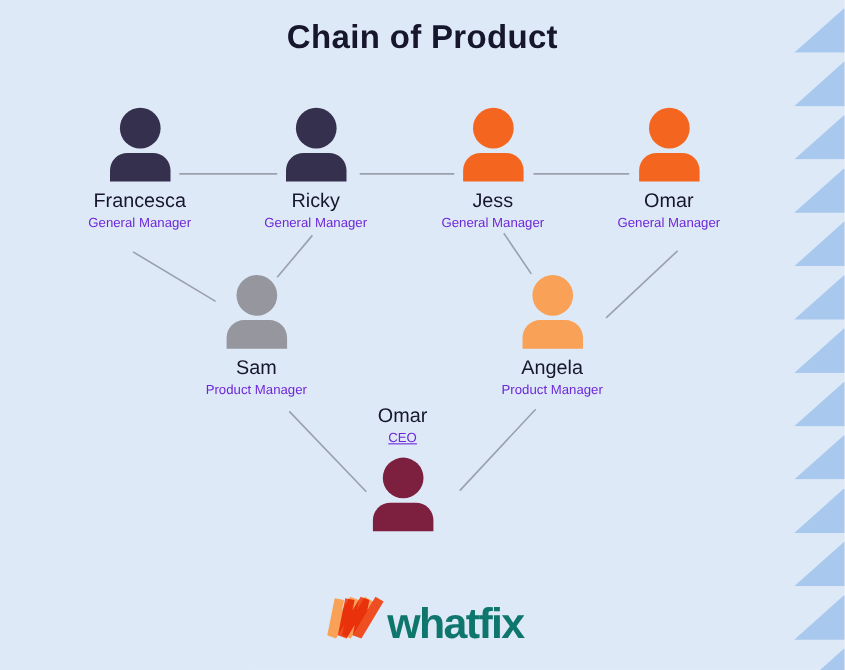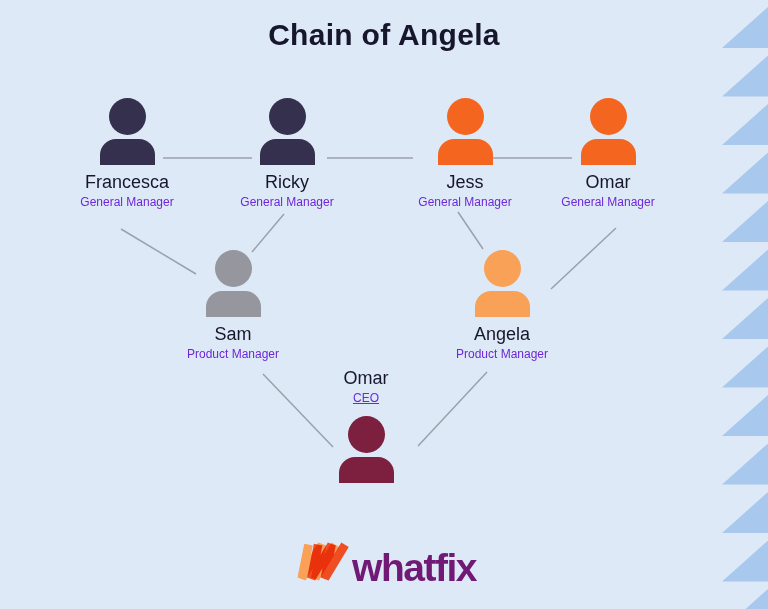--- a/index.html
+++ b/index.html
@@ -68,39 +68,39 @@
     display: flex;
     justify-content: center;
     align-items: flex-end;
     z-index: 2;
   }
   .logo-mark { display: block; margin-right: 2px; margin-bottom: 1px; }
   .logo-text {
     font-size: 39px;
     font-weight: 700;
     letter-spacing: -1.5px;
-    color: #701a75;
+    color: #0f766e;
     line-height: 1;
   }
 
   
   .triangles { position: absolute; top: 0; right: 0; width: 46px; height: 609px; z-index: 0; }
   .tri {
     position: absolute;
     right: 0;
     width: 46px; height: 41px;
     clip-path: polygon(0 100%, 100% 100%, 100% 0);
   }
 </style>
 </head>
 <body>
 
 <div class="canvas">
 
-  <h1 class="page-title">Chain of Angela</h1>
+  <h1 class="page-title">Chain of Product</h1>
 
   <svg id="connector-svg" width="768" height="609" viewBox="0 0 768 609">
       <line x1="163" y1="158" x2="252" y2="158" stroke="#9BA1AB" stroke-width="1.5"></line>
       <line x1="327" y1="158" x2="413" y2="158" stroke="#9BA1AB" stroke-width="1.5"></line>
       <line x1="485" y1="158" x2="572" y2="158" stroke="#9BA1AB" stroke-width="1.5"></line>
       <line x1="121" y1="229" x2="196" y2="274" stroke="#9BA1AB" stroke-width="1.5"></line>
       <line x1="284" y1="214" x2="252" y2="252" stroke="#9BA1AB" stroke-width="1.5"></line>
       <line x1="458" y1="212" x2="483" y2="249" stroke="#9BA1AB" stroke-width="1.5"></line>
       <line x1="616" y1="228" x2="551" y2="289" stroke="#9BA1AB" stroke-width="1.5"></line>
       <line x1="263" y1="374" x2="333" y2="447" stroke="#9BA1AB" stroke-width="1.5"></line>
@@ -117,21 +117,21 @@
     <div class="role">General Manager</div>
   </div>
       <div class="person" style="left: 212px; top: 98px;">
     <div class="icon">
       <div class="head" style="background: rgb(52, 48, 77);"></div>
       <div class="torso" style="background: rgb(52, 48, 77);"></div>
     </div>
     <div class="name">Ricky</div>
     <div class="role">General Manager</div>
   </div>
-      <div class="person" style="left: 390px; top: 98px;">
+      <div class="person" style="left: 373px; top: 98px;">
     <div class="icon">
       <div class="head" style="background: rgb(244, 102, 31);"></div>
       <div class="torso" style="background: rgb(244, 102, 31);"></div>
     </div>
     <div class="name">Jess</div>
     <div class="role">General Manager</div>
   </div>
       <div class="person" style="left: 533px; top: 98px; justify-content: flex-end;">
     <div class="icon">
       <div class="head" style="background: rgb(244, 102, 31);"></div>

